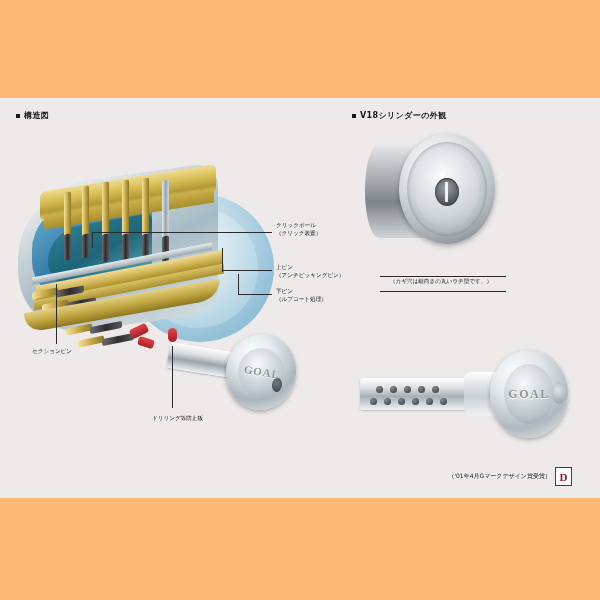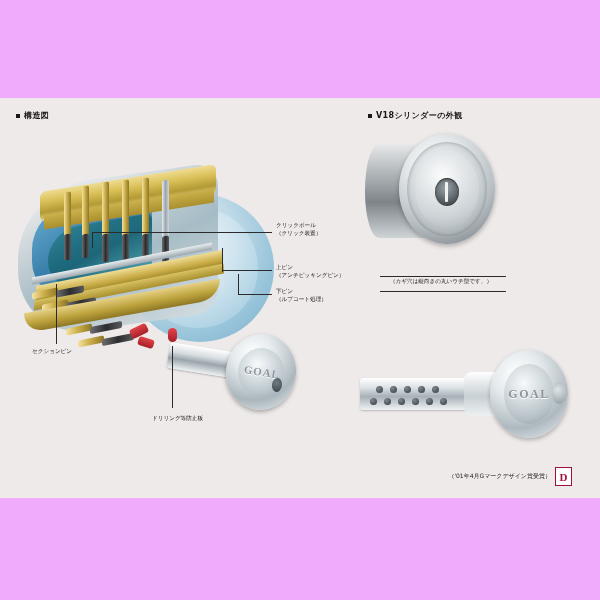--- a/index.html
+++ b/index.html
@@ -1,17 +1,17 @@
 <!DOCTYPE html>
 <html><head>
 <meta charset="utf-8">
 <style>
   html,body{margin:0;padding:0;background:#ffffff;}
   body{width:600px;height:600px;font-family:"DejaVu Sans","Liberation Sans",sans-serif;}
-  #page{position:relative;width:600px;height:600px;background:#f0abfc;overflow:hidden;}
+  #page{position:relative;width:600px;height:600px;background:#fdba74;overflow:hidden;}
   
   #sheet{position:absolute;left:0;top:98px;width:600px;height:400px;background:#eeeae9;}
   .panel-head{position:absolute;font-size:8px;color:#171412;letter-spacing:.4px;white-space:nowrap;}
   .panel-head .bullet{display:inline-block;width:4px;height:4px;background:#1a1715;margin-right:4px;vertical-align:middle;}
   .panel-head .ht{vertical-align:middle;font-weight:bold;}
 
   
   #cutaway{position:absolute;left:18px;top:58px;width:250px;height:250px;}
   .cb{position:absolute;}
   
@@ -210,21 +210,21 @@
     <div class="lead lead-v" style="left:56px;top:186px;height:60px;"></div>
     <div class="label" style="left:32px;top:249px;">
       <div>セクションピン</div>
     </div>
 
     <div class="lead lead-v" style="left:172px;top:248px;height:62px;"></div>
     <div class="label" style="left:152px;top:316px;">
       <div>ドリリング等防止板</div>
     </div>
 
-    <div class="panel-head" style="left:368px;top:12px;">
+    <div class="panel-head" style="left:352px;top:12px;">
       <span class="bullet"></span><span class="ht">V18シリンダーの外観</span>
     </div>
 
     <div id="cylbox">
       <div class="cyl-body"></div>
       <div class="cyl-face"></div>
       <div class="cyl-ring"></div>
       <div class="cyl-inner"></div>
       <div class="kw"></div>
       <div class="kw-slot"></div>

